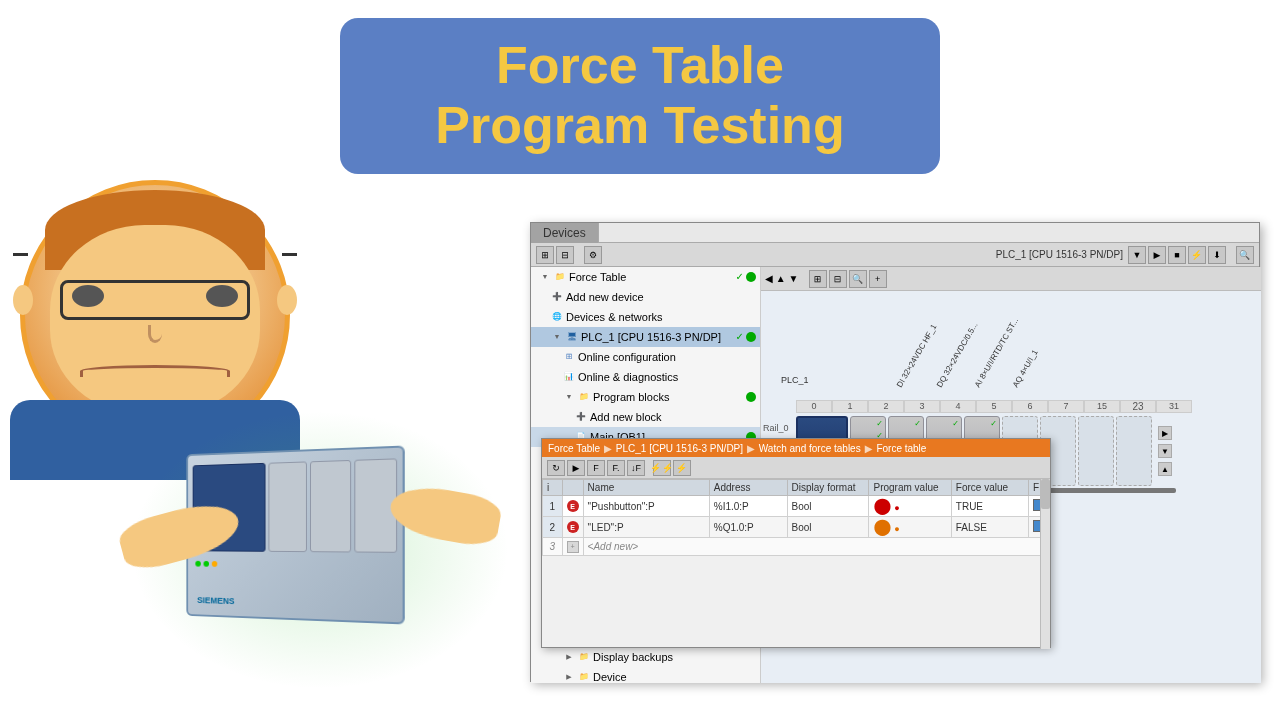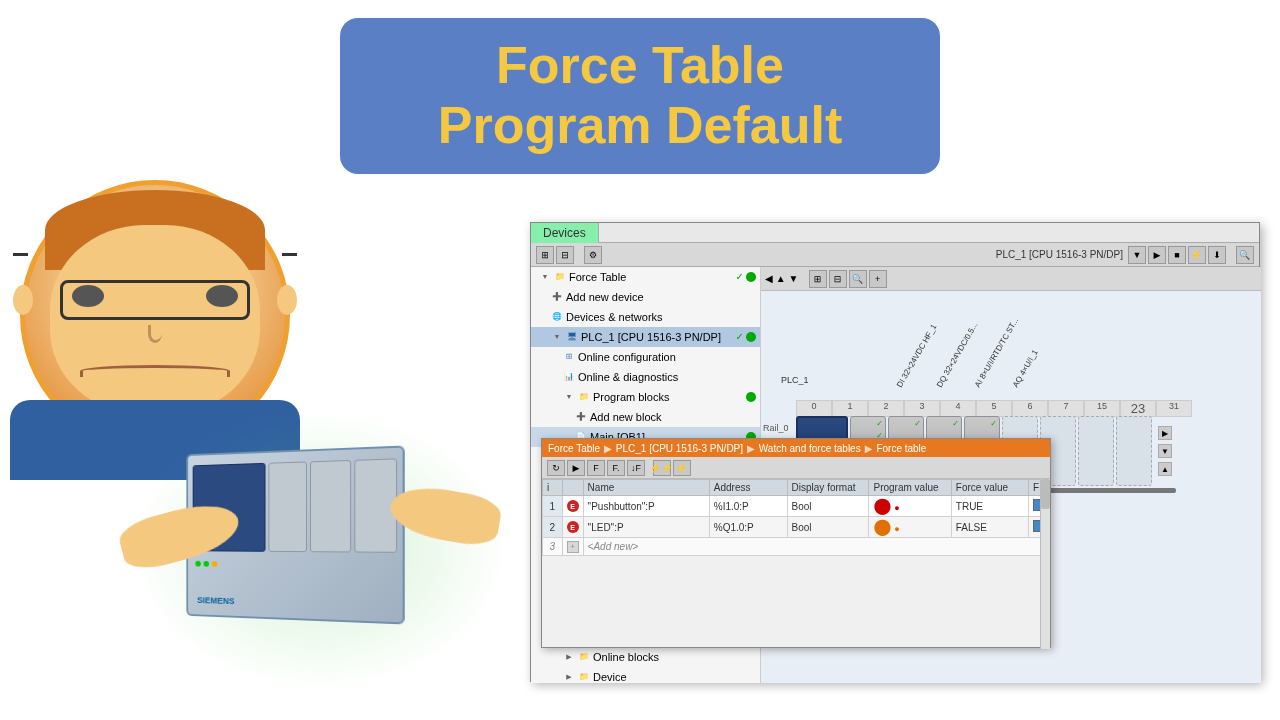--- a/index.html
+++ b/index.html
@@ -60,21 +60,21 @@
       border-bottom: 1px solid #aaa;
       width: 100%;
       height: 20px;
     }
     .tab-item {
       display: inline-block;
       padding: 2px 12px;
       font-size: 12px;
       color: #333;
       border-right: 1px solid #aaa;
-      background: #86efac;
+      background: #a3a3a3;
       height: 20px;
       line-height: 16px;
     }
 
     
     .ide-toolbar {
       position: absolute;
       top: 20px;
       left: 0;
       width: 100%;
@@ -288,21 +288,21 @@
       display: inline-block;
     }
   </style>
 </head>
 <body>
 
 <div style="position:absolute;top:0;left:0;width:1280px;height:720px;background:#ffffff;"></div>
 
 <div class="title-box">
   <div class="title-text">Force Table</div>
-  <div class="title-text">Program Default</div>
+  <div class="title-text">Program Testing</div>
 </div>
 
 <div class="person-area">
 
   <div style="position:absolute;top:0;left:20px;width:270px;height:270px;border-radius:50%;background:radial-gradient(circle at 50% 40%, #f5d09a 30%, #e8a050 70%, #d08030 100%);border:5px solid #f0a030;">
 
     <div style="position:absolute;top:5px;left:20px;right:20px;height:80px;background:#c87020;border-radius:50% 50% 0 0;"></div>
 
     <div style="position:absolute;top:40px;left:25px;right:25px;bottom:30px;background:#f5c880;border-radius:45%;">
 
@@ -483,21 +483,21 @@
     </div>
 
     <div class="tree-item indent-4">
       <span class="tree-icon" style="color:#5080c0;">📋</span>
       <span>Force table</span>
     </div>
 
     <div class="tree-item indent-3">
       <span class="tree-icon expand-icon">▶</span>
       <span class="tree-icon folder-icon">📁</span>
-      <span>Online blocks</span>
+      <span>Display backups</span>
     </div>
 
     <div class="tree-item indent-3">
       <span class="tree-icon expand-icon">▶</span>
       <span class="tree-icon folder-icon">📁</span>
       <span>Device</span>
     </div>
 
   </div>
 
@@ -537,21 +537,21 @@
       <div style="position:absolute;top:92px;left:35px;display:flex;">
         <div style="width:36px;text-align:center;font-size:9px;color:#555;border:1px solid #ccc;background:#e0e0e0;">0</div>
         <div style="width:36px;text-align:center;font-size:9px;color:#555;border:1px solid #ccc;background:#e0e0e0;">1</div>
         <div style="width:36px;text-align:center;font-size:9px;color:#555;border:1px solid #ccc;background:#e0e0e0;">2</div>
         <div style="width:36px;text-align:center;font-size:9px;color:#555;border:1px solid #ccc;background:#e0e0e0;">3</div>
         <div style="width:36px;text-align:center;font-size:9px;color:#555;border:1px solid #ccc;background:#e0e0e0;">4</div>
         <div style="width:36px;text-align:center;font-size:9px;color:#555;border:1px solid #ccc;background:#e0e0e0;">5</div>
         <div style="width:36px;text-align:center;font-size:9px;color:#555;border:1px solid #ccc;background:#e0e0e0;">6</div>
         <div style="width:36px;text-align:center;font-size:9px;color:#555;border:1px solid #ccc;background:#e0e0e0;">7</div>
         <div style="width:36px;text-align:center;font-size:9px;color:#555;border:1px solid #ccc;background:#e0e0e0;">15</div>
-        <div style="width:36px;text-align:center;font-size:13px;color:#555;border:1px solid #ccc;background:#e0e0e0;">23</div>
+        <div style="width:36px;text-align:center;font-size:10px;color:#555;border:1px solid #ccc;background:#e0e0e0;">23</div>
         <div style="width:36px;text-align:center;font-size:9px;color:#555;border:1px solid #ccc;background:#e0e0e0;">31</div>
       </div>
 
       <div style="position:absolute;top:115px;left:2px;font-size:9px;color:#555;">Rail_0</div>
 
       <div style="position:absolute;top:108px;left:35px;display:flex;">
 
         <div style="width:52px;height:70px;background:linear-gradient(180deg,#2a4a80,#1a3060);border:2px solid #1a3060;border-radius:3px;margin-right:2px;display:flex;flex-direction:column;align-items:center;justify-content:center;">
           <div style="width:8px;height:8px;background:#00cc00;border-radius:50%;margin-bottom:3px;"></div>
           <div style="font-size:6px;color:#aaccff;text-align:center;">SIEMENS</div>

